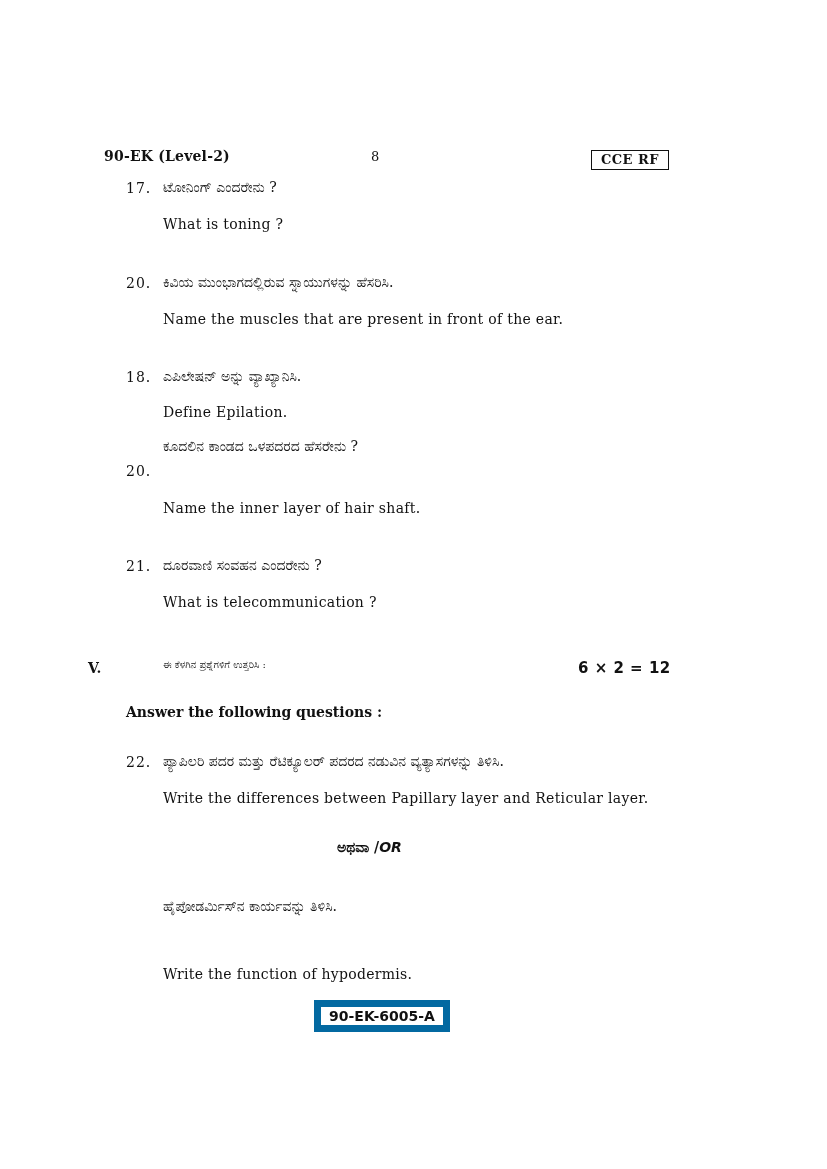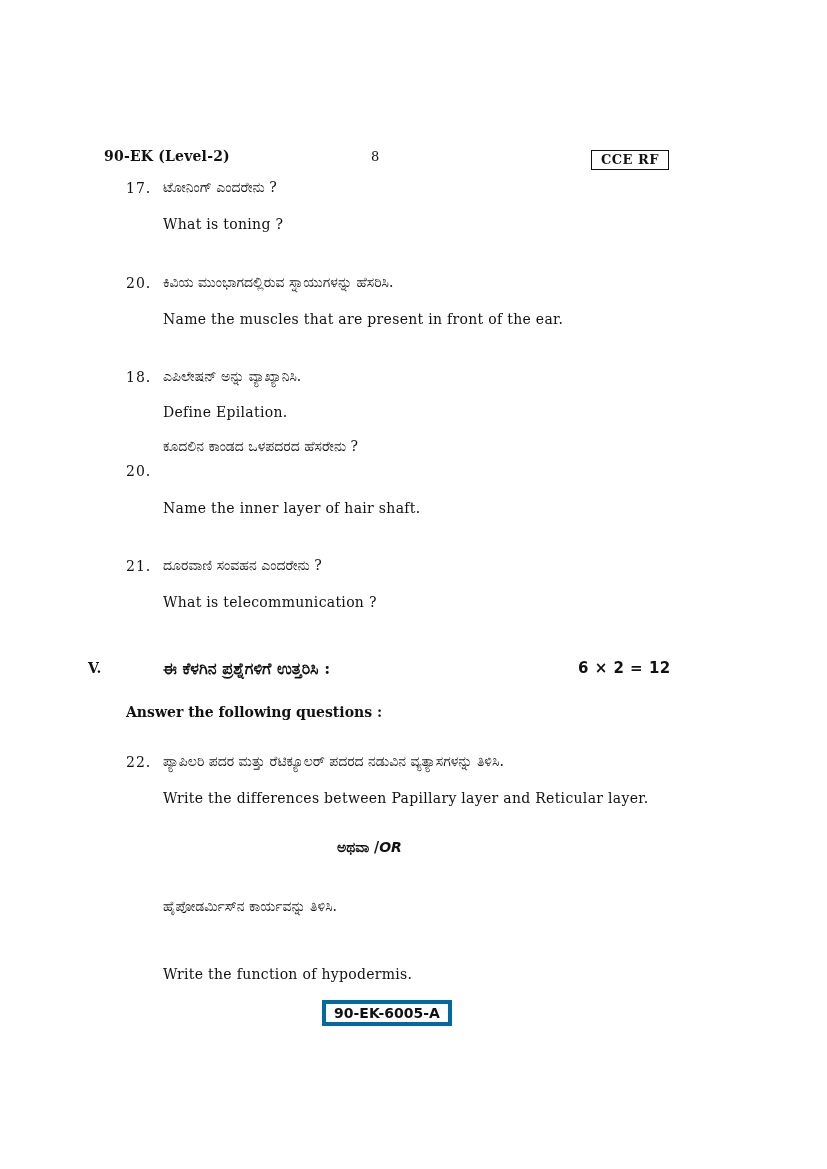--- a/index.html
+++ b/index.html
@@ -5,26 +5,26 @@
     html, body { margin: 0; padding: 0; background: #ffffff; }
     body { width: 827px; height: 1169px; position: relative; overflow: hidden; color: #111; font-family: "DejaVu Serif", serif; }
     .abs { position: absolute; white-space: nowrap; }
     .hdr-left { left: 104px; top: 148px; font-family: "DejaVu Serif", serif; font-weight: bold; font-size: 14px; letter-spacing: 0.2px; }
     .hdr-page { left: 371px; top: 149px; font-size: 13px; }
     .hdr-box { left: 583px; top: 150px; width: 76px; height: 18px; border: 1px solid #111; font-weight: bold; font-size: 13px; text-align: center; line-height: 18px; letter-spacing: 0.5px; margin-left: 8px; }
     .qnum { font-size: 14px; letter-spacing: 1px; }
     .kn { font-size: 14px; }
     .en { font-size: 14px; letter-spacing: 0.3px; }
     .sec-num { left: 88px; top: 660px; font-weight: bold; font-size: 14px; }
-    .sec-kn { left: 163px; top: 659px; font-weight: bold; font-size: 16px; }
+    .sec-kn { left: 163px; top: 659px; font-weight: normal; font-size: 10px; }
     .sec-marks { left: 578px; top: 659px; font-weight: bold; font-size: 15px; letter-spacing: 0.5px; font-family: "DejaVu Sans", sans-serif; }
     .sec-en { left: 126px; top: 704px; font-weight: bold; font-size: 14px; }
     .or { left: 337px; top: 839px; font-weight: bold; font-size: 14px; }
     .or i { font-style: italic; font-family: "DejaVu Sans", sans-serif; }
-    .footer-box { left: 322px; top: 1000px; width: 122px; height: 18px; border: 4px solid #0369a1; font-weight: bold; font-size: 14px; text-align: center; line-height: 18px; font-family: "DejaVu Sans", sans-serif; }
+    .footer-box { left: 314px; top: 1000px; width: 122px; height: 18px; border: 7px solid #0369a1; font-weight: bold; font-size: 14px; text-align: center; line-height: 18px; font-family: "DejaVu Sans", sans-serif; }
   </style>
 </head>
 <body>
 
 <div>
   <div class="abs hdr-left">90-EK (Level-2)</div>
   <div class="abs hdr-page">8</div>
   <div class="abs hdr-box">CCE RF</div>
 </div>
 

